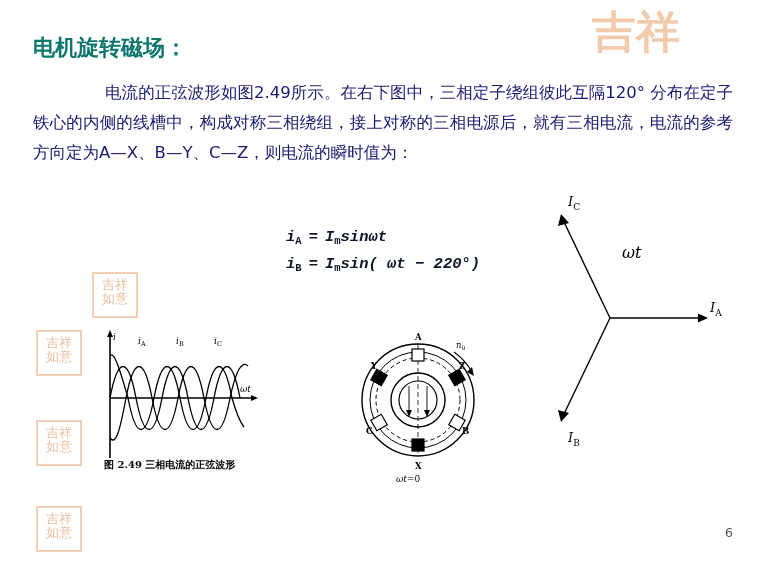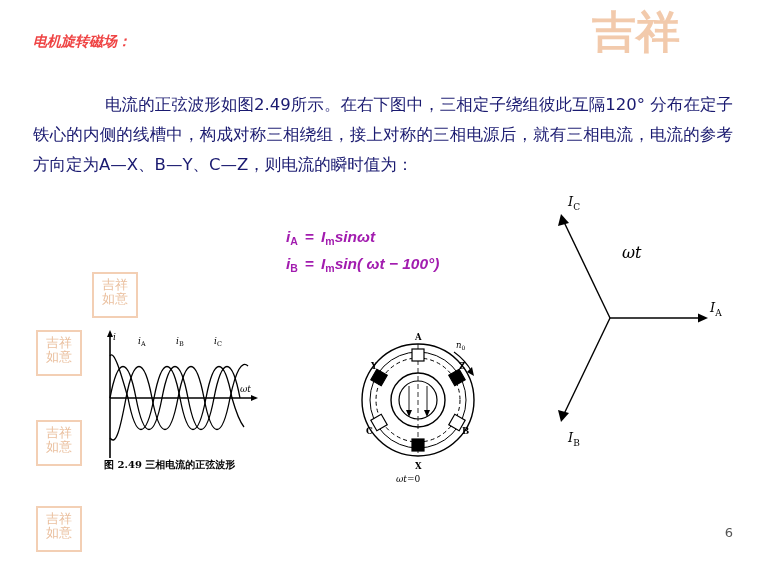--- a/index.html
+++ b/index.html
@@ -50,47 +50,45 @@
     padding-top: 4px;
     box-sizing: border-box;
     pointer-events: none;
     user-select: none;
   }
   
   .title {
     position: absolute;
     left: 33px;
     top: 33px;
-    font-size: 14px;
-    font-weight: 700;
-    color: #ef4444;
+    font-size: 22px;
+    font-weight: 700;
+    color: #0f766e;
     font-family: "DejaVu Sans", sans-serif;
     white-space: nowrap;
-    font-style: italic;
   }
   .para {
     position: absolute;
     left: 33px;
     top: 78px;
     width: 700px;
     font-size: 16.5px;
     color: #1a1a70;
     font-family: "DejaVu Sans", sans-serif;
     line-height: 30px;
     text-align: justify;
-    margin-top: 12px;
   }
   .para .indent { display: inline-block; width: 72px; }
   
   .formulas {
     position: absolute;
     left: 286px;
     top: 228px;
-    font-family: Liberation Sans, sans-serif;
-    color: #a21caf;
+    font-family: Liberation Mono, monospace;
+    color: #0f172a;
   }
   .frow {
     height: 27px;
     white-space: nowrap;
     font-size: 15.5px;
     font-style: italic;
     font-weight: 700;
   }
   .frow .sub {
     font-size: 10.5px;
@@ -161,21 +159,21 @@
 
   <div class="title">电机旋转磁场：</div>
 
   <div class="para"><span class="indent"></span><span>电流的正弦波形如图2.49所示。在右下图中，三相定子绕组彼此互隔120°  分布在定子铁心的内侧的线槽中，构成对称三相绕组，接上对称的三相电源后，就有三相电流，电流的参考方向定为A—X、B—Y、C—Z，则电流的瞬时值为：</span></div>
 
   <div class="formulas">
     <div class="frow">
       <span>i</span><span class="sub">A</span><span class="eq">=</span><span>I</span><span class="sub">m</span><span>sinωt</span>
     </div>
     <div class="frow">
-      <span>i</span><span class="sub">B</span><span class="eq">=</span><span>I</span><span class="sub">m</span><span>sin( ωt − 100°)</span>
+      <span>i</span><span class="sub">B</span><span class="eq">=</span><span>I</span><span class="sub">m</span><span>sin( ωt − 220°)</span>
     </div>
   </div>
 
   <div class="fig-wave">
     <svg width="168" height="150" viewBox="0 0 168 150">
 
       <line x1="14" y1="8" x2="14" y2="132" stroke="#000" stroke-width="1.6"></line>
       <line x1="14" y1="72" x2="158" y2="72" stroke="#000" stroke-width="1.6"></line>
       <polygon points="14,4 11,11 17,11" fill="#000"></polygon>
       <polygon points="162,72 155,69 155,75" fill="#000"></polygon>

